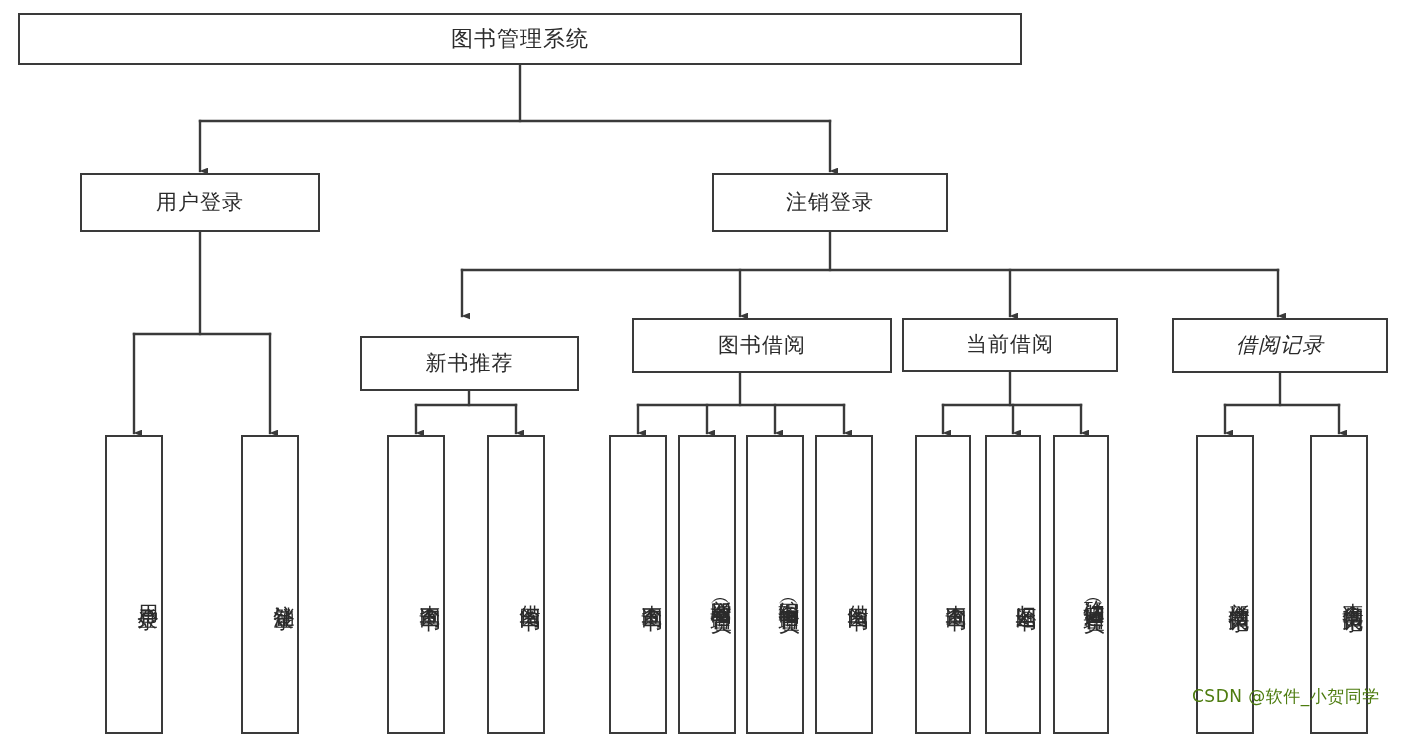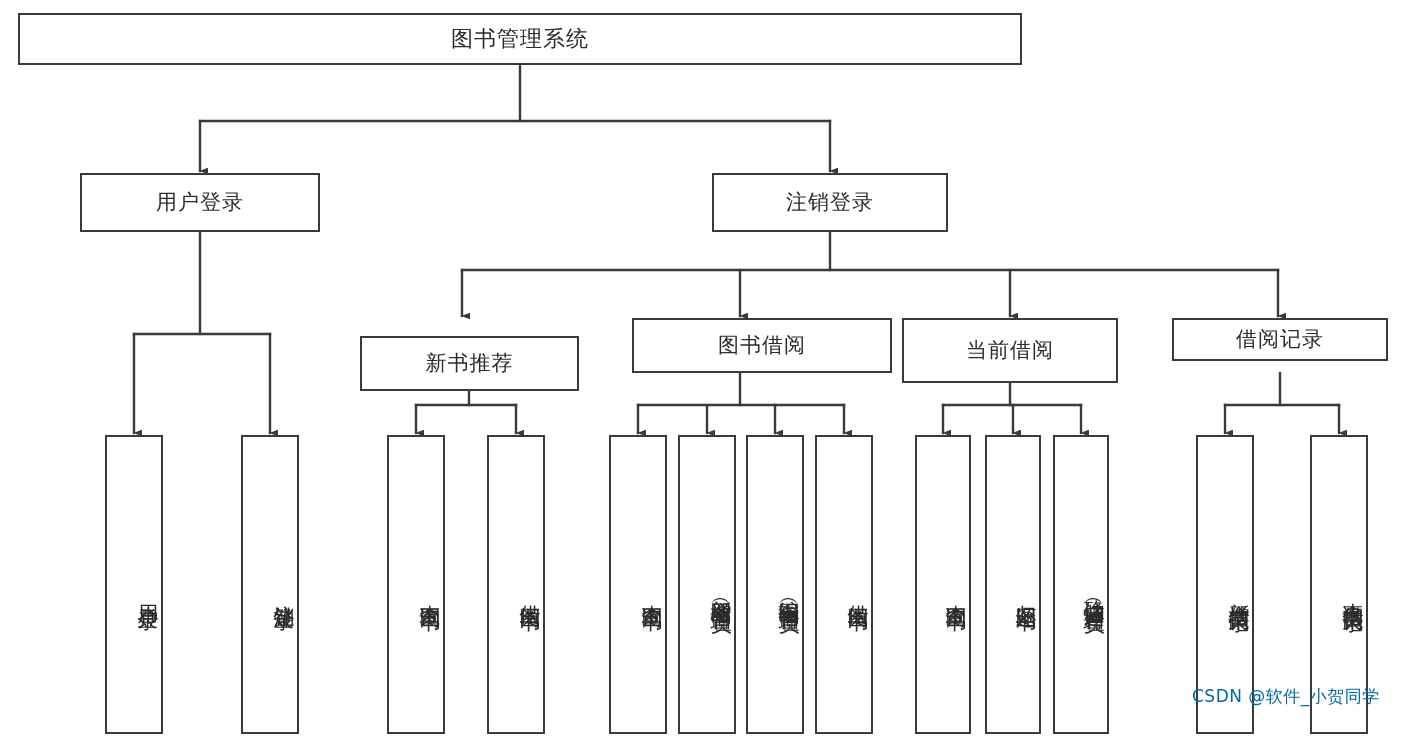--- a/index.html
+++ b/index.html
@@ -127,24 +127,24 @@
       </div>
       <div class="node node-h" style="left: 712px; top: 173px; width: 236px; height: 59px;">
         <span>注销登录</span>
       </div>
       <div class="node node-h" style="left: 360px; top: 336px; width: 219px; height: 55px;">
         <span>新书推荐</span>
       </div>
       <div class="node node-h" style="left: 632px; top: 318px; width: 260px; height: 55px;">
         <span>图书借阅</span>
       </div>
-      <div class="node node-h" style="left: 902px; top: 318px; width: 216px; height: 65px; justify-content: center;">
+      <div class="node node-h" style="left: 902px; top: 318px; width: 216px; height: 54px; justify-content: center;">
         <span>当前借阅</span>
       </div>
-      <div class="node node-h" style="left: 1172px; top: 318px; width: 216px; height: 43px;">
+      <div class="node node-h" style="left: 1172px; top: 318px; width: 216px; height: 55px; font-style: italic;">
         <span>借阅记录</span>
       </div>
       <div class="node node-v" style="left: 105px; top: 435px; width: 58px; height: 299px;">
         <span>用户登录</span>
       </div>
       <div class="node node-v" style="left: 241px; top: 435px; width: 58px; height: 299px;">
         <span>注销登录</span>
       </div>
       <div class="node node-v" style="left: 387px; top: 435px; width: 58px; height: 299px;">
         <span>查询图书</span>
@@ -174,15 +174,15 @@
         <span>确认归还（管理员）</span>
       </div>
       <div class="node node-v" style="left: 1196px; top: 435px; width: 58px; height: 299px;">
         <span>新增借阅记录</span>
       </div>
       <div class="node node-v" style="left: 1310px; top: 435px; width: 58px; height: 299px;">
         <span>查询借阅记录</span>
       </div>
     </div>
 
-  <div class="watermark" style="left: 1192px; top: 685px; color: #0369a1;">CSDN @软件_小贺同学</div>
+  <div class="watermark" style="left: 1192px; top: 685px; color: #4d7c0f;">CSDN @软件_小贺同学</div>
 
 </div>
 
 </body></html>

